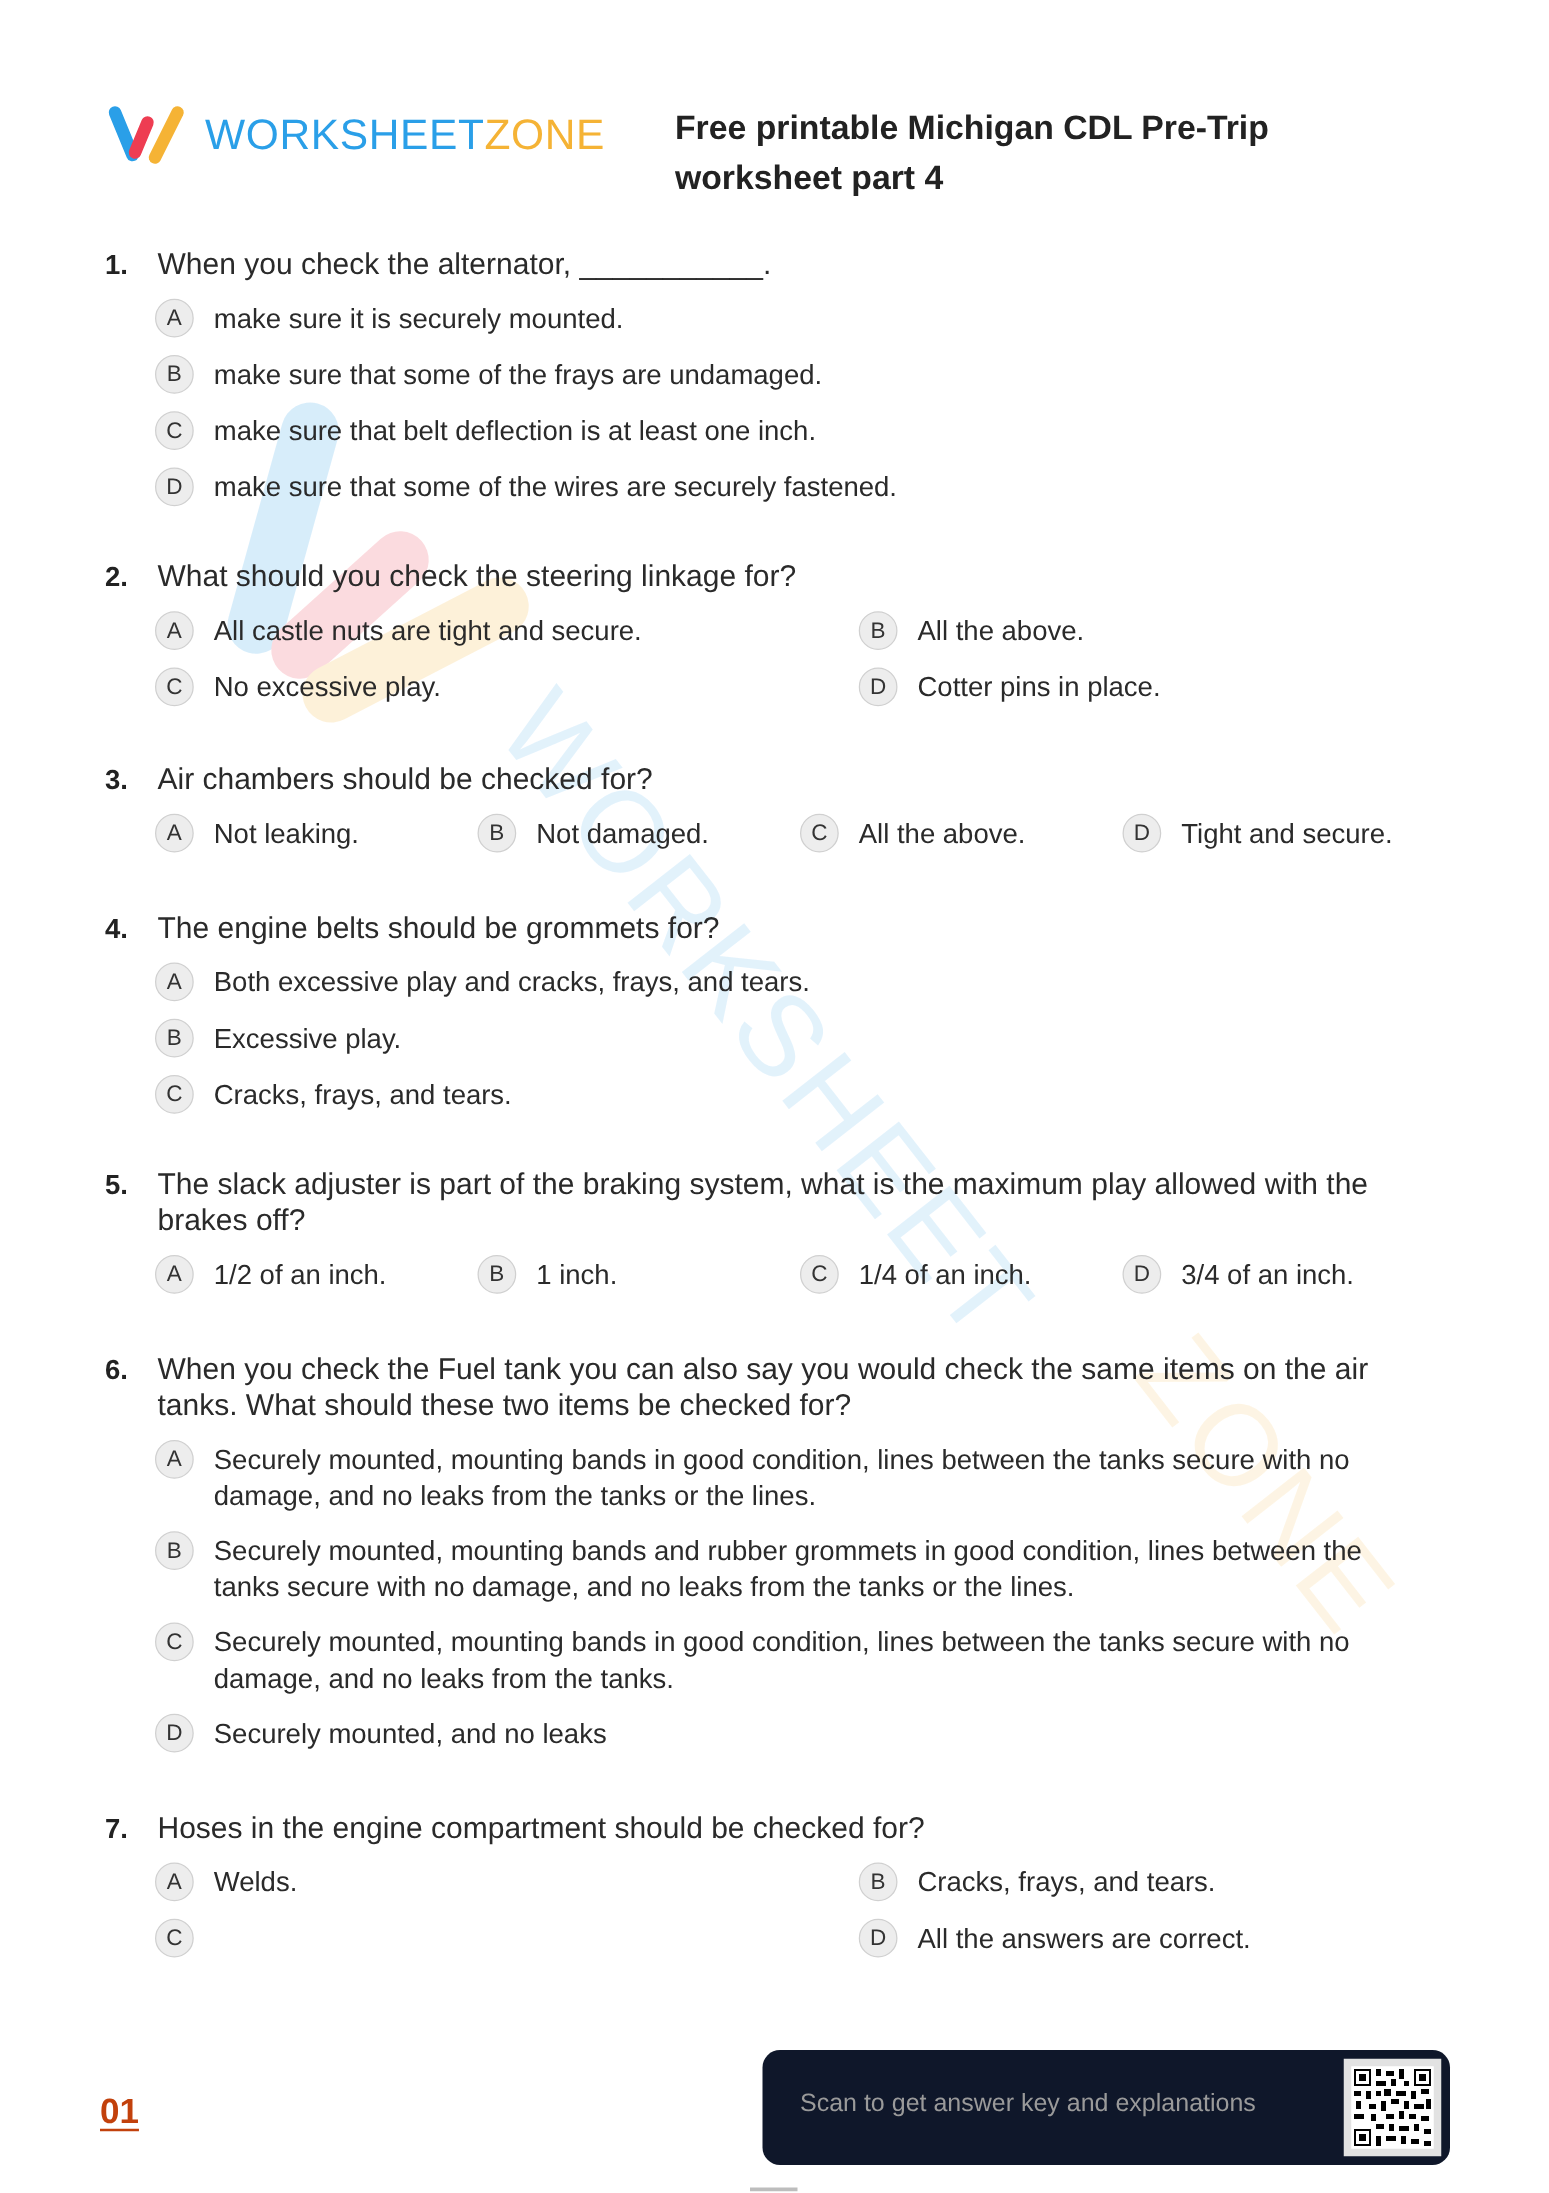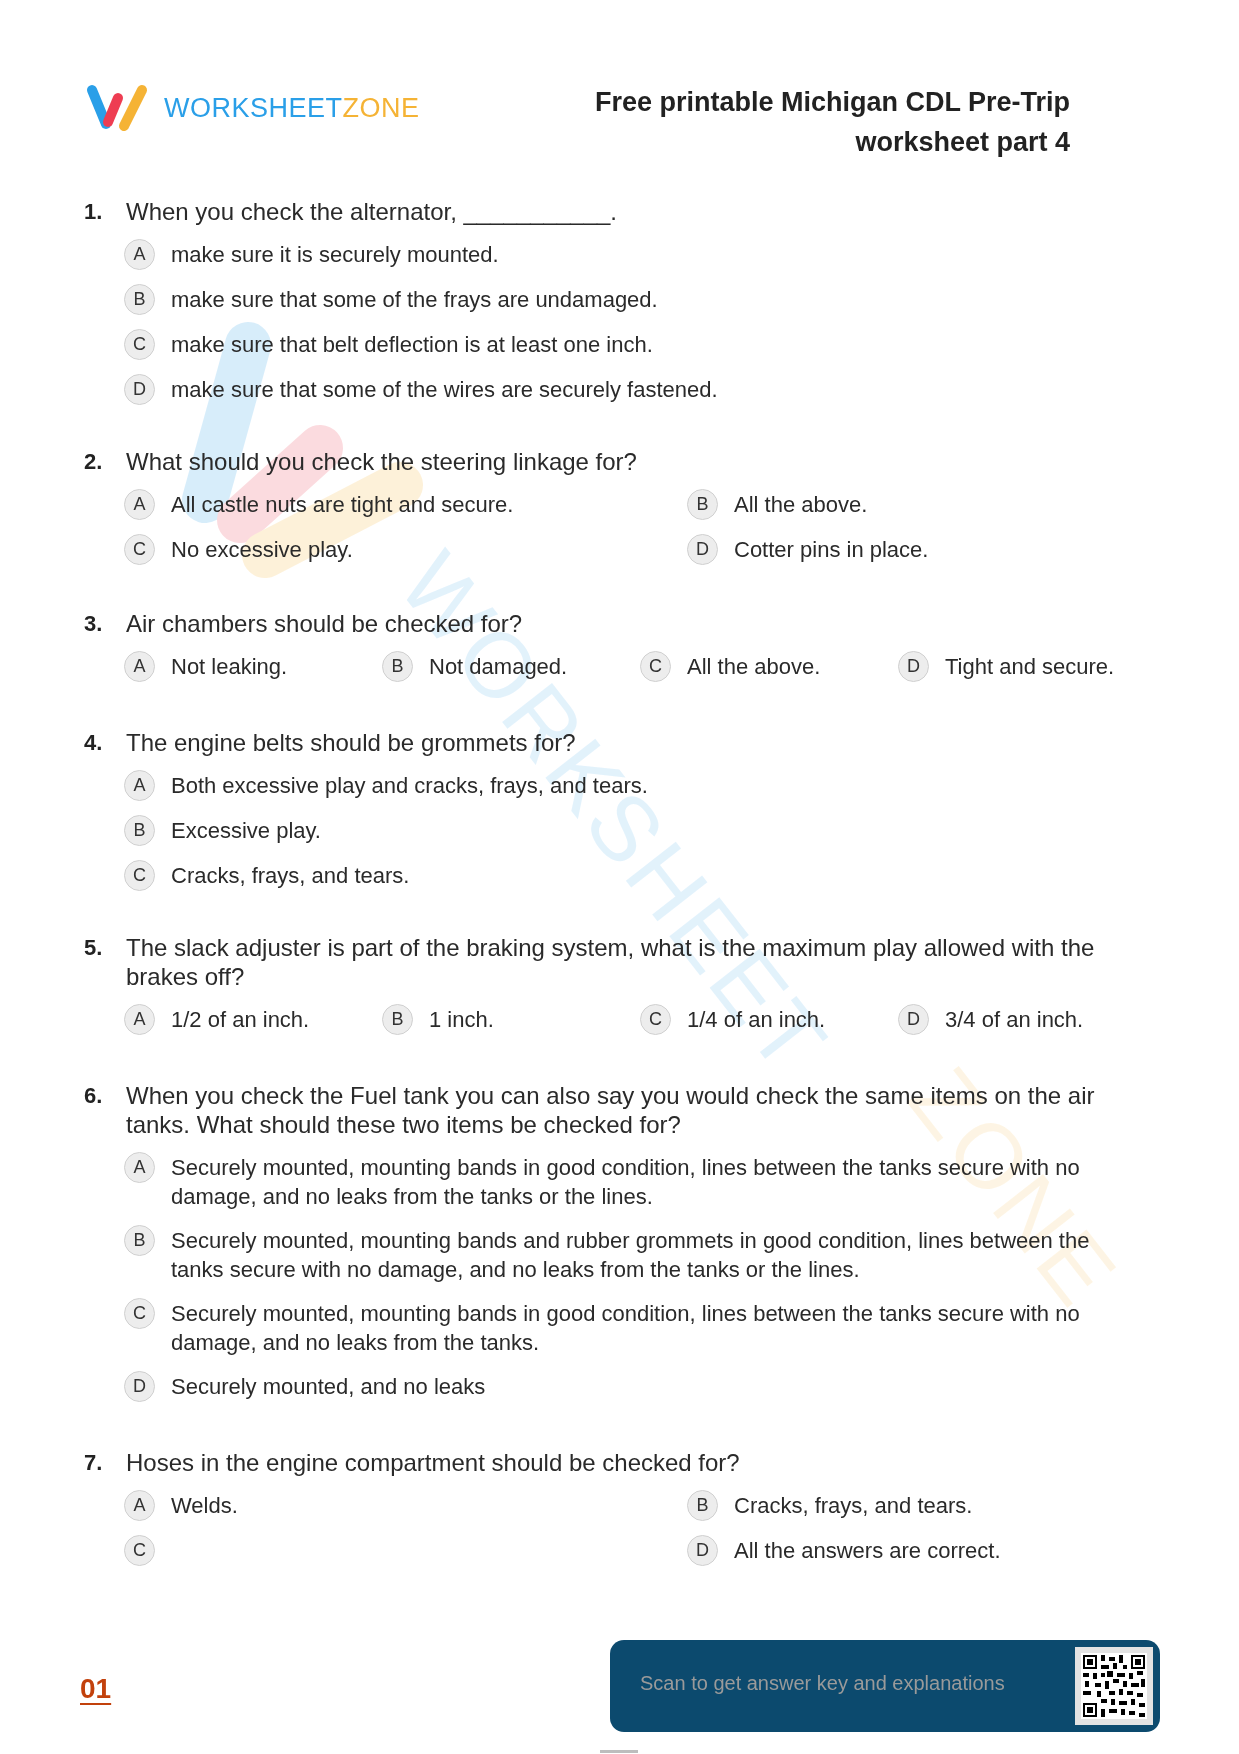--- a/index.html
+++ b/index.html
@@ -4,25 +4,25 @@
 <style>
   html, body { margin: 0; padding: 0; background: #ffffff; }
   body { width: 1239px; height: 1754px; position: relative; overflow: hidden;
          font-family: "DejaVu Sans", "Liberation Sans", sans-serif; color: #222222; }
 
   .watermark { position: absolute; left: 0; top: 0; width: 1239px; height: 1754px; pointer-events: none; z-index: 0; }
 
   .header { position: absolute; left: 0; top: 0; width: 1239px; height: 170px; z-index: 1; }
   .logo { position: absolute; left: 84px; top: 82px; display: flex; align-items: center; }
   .logo-mark { width: 68px; height: 52px; }
-  .logo-text { margin-left: 12px; font-family: "Liberation Sans", sans-serif; font-size: 27px; letter-spacing: 0.5px; font-weight: normal; }
+  .logo-text { margin-left: 12px; font-family: "Liberation Sans", sans-serif; font-size: 34px; letter-spacing: 0.5px; font-weight: normal; }
   .logo-text .w { color: #2a9fe8; }
   .logo-text .z { color: #f5b335; }
 
-  .title { position: absolute; left: 540px; top: 82px; width: 530px; text-align: right;
+  .title { position: absolute; left: 540px; top: 82px; width: 530px; text-align: left;
            font-family: "Liberation Sans", sans-serif; font-weight: bold; font-size: 27px; line-height: 40px; color: #222; }
 
   .questions { position: absolute; left: 0; top: 0; width: 1239px; z-index: 1; }
   .q { position: absolute; left: 84px; width: 1060px; }
   .q-head { display: flex; align-items: flex-start; font-size: 21px; line-height: 29px; color: #2a2a2a; }
   .q-num { width: 42px; flex: none; font-weight: bold; color: #222; font-family: "Liberation Sans", sans-serif; font-size: 22px; }
   .q-text { flex: 1; font-family: Liberation Sans, sans-serif; font-size: 24px; }
 
   .opts { margin-left: 40px; margin-top: 11px; }
   .opts.grid2 { display: grid; grid-template-columns: 563px 1fr; row-gap: 15px; }
@@ -31,21 +31,21 @@
   .opts.list .opt + .opt { margin-top: 15px; }
   .opt { display: flex; align-items: flex-start; font-family: "Liberation Sans", sans-serif; font-size: 22px; line-height: 29px; color: #2a2a2a; }
   .badge { flex: none; width: 31px; height: 31px; border-radius: 50%; background: #ededed; border: 1px solid #d0d0d0;
            box-sizing: border-box; display: flex; align-items: center; justify-content: center;
            font-size: 18px; color: #333; margin-top: -1px; margin-right: 16px; font-family: "Liberation Sans", sans-serif; }
   .opt-text { flex: 1; }
 
   .page-num { position: absolute; left: 80px; top: 1673px; font-family: "Liberation Sans", sans-serif; font-weight: bold;
               font-size: 28px; color: #c2410c; text-decoration: underline; text-underline-offset: 5px; z-index: 1; }
 
-  .scan-box { position: absolute; left: 610px; top: 1640px; width: 550px; height: 92px; background: #0c4a6e;
+  .scan-box { position: absolute; left: 610px; top: 1640px; width: 550px; height: 92px; background: #0f172a;
               border-radius: 14px; z-index: 1; }
   .scan-text { position: absolute; left: 30px; top: 32px; font-family: "Liberation Sans", sans-serif; font-size: 20px; color: #9a9a9a; }
   .qr { position: absolute; left: 465px; top: 7px; width: 78px; height: 78px; background: #e2e2e2; }
   .qr svg { position: absolute; left: 6px; top: 6px; }
   .bottom-line { position: absolute; left: 600px; top: 1750px; width: 38px; height: 3px; background: #bdbdbd; z-index: 1; }
 </style>
 </head>
 <body>
 
 <svg class="watermark" viewBox="0 0 1239 1754" xmlns="http://www.w3.org/2000/svg">

